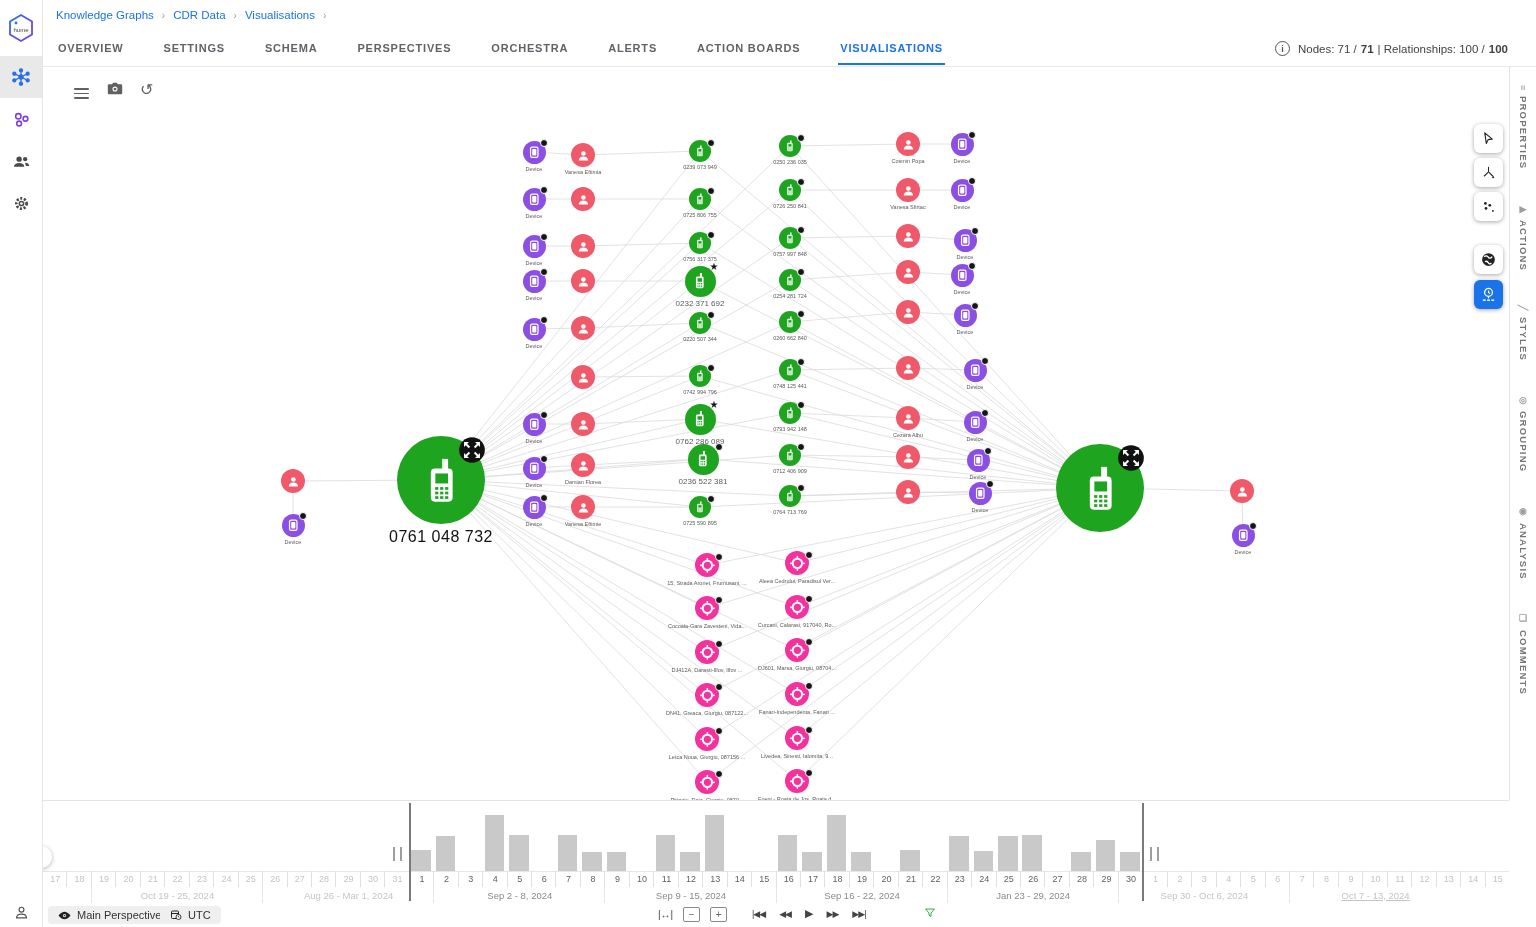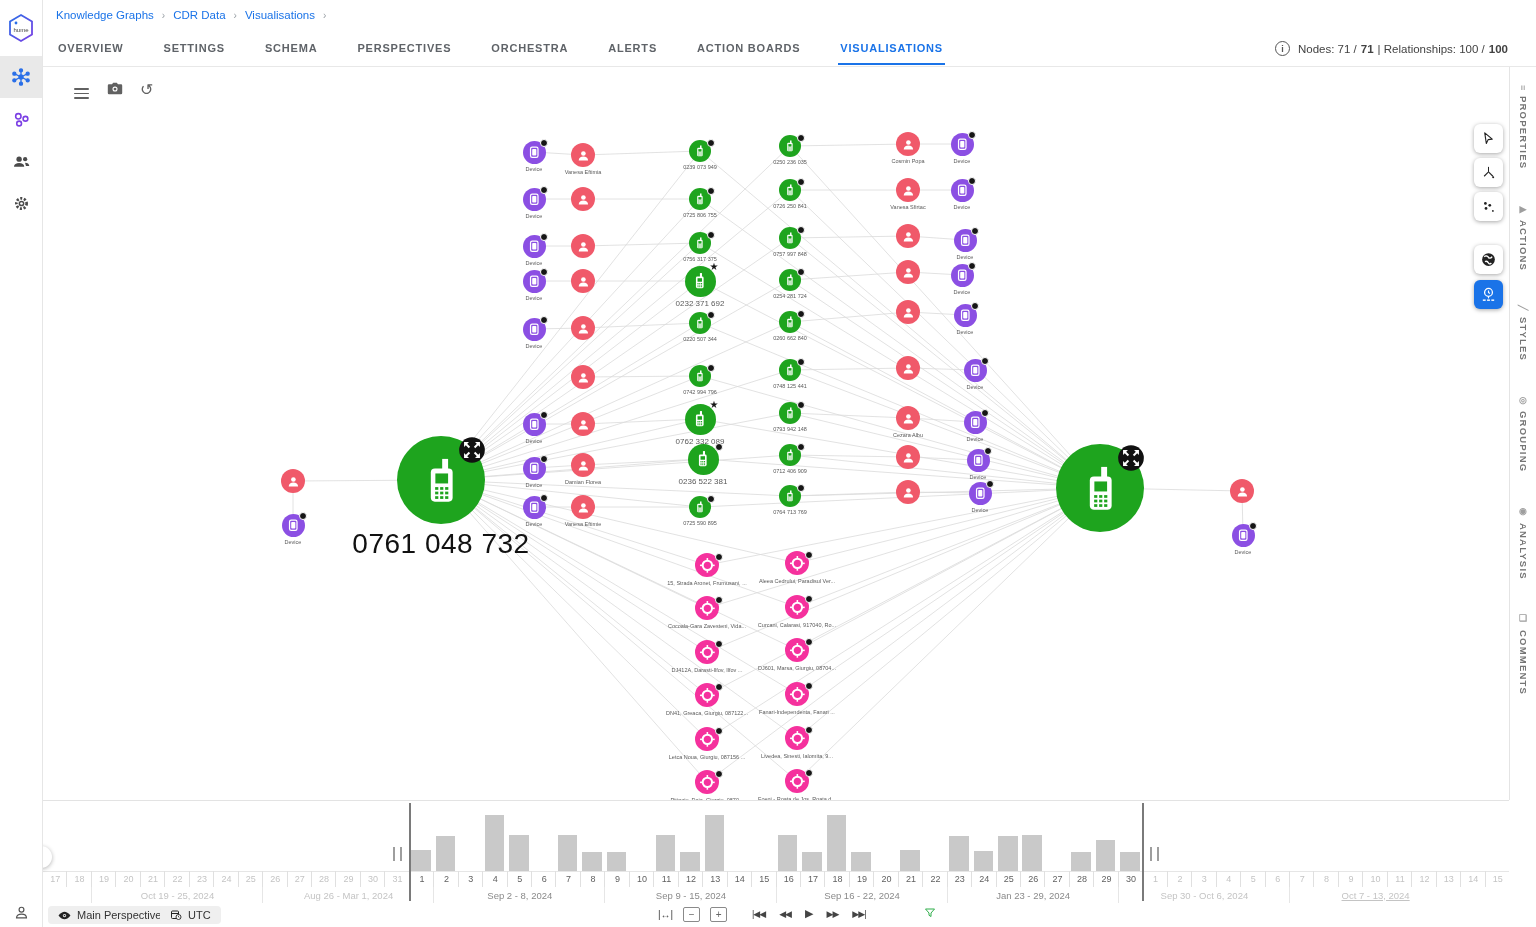--- a/index.html
+++ b/index.html
@@ -375,21 +375,21 @@
           <rect x="13.700000000000001" y="15" width="1.4" height="1.2"></rect>
           <rect x="9.3" y="17" width="1.4" height="1.2"></rect>
           <rect x="11.5" y="17" width="1.4" height="1.2"></rect>
           <rect x="13.700000000000001" y="17" width="1.4" height="1.2"></rect>
           <rect x="9.3" y="19" width="1.4" height="1.2"></rect>
           <rect x="11.5" y="19" width="1.4" height="1.2"></rect>
           <rect x="13.700000000000001" y="19" width="1.4" height="1.2"></rect>
         </g>
       </svg>
     </div>
-    <div class="glabel hub-label" style="left: 321px; top: 528px; width: 240px; font-size: 28px;">0761 048 732</div>
+    <div class="glabel hub-label" style="left: 321px; top: 528px; width: 240px; font-size: 16px;">0761 048 732</div>
     <div class="badge-exp" style="left: 458px; top: 436px; width: 28px; height: 28px;"><svg width="28" height="28" viewBox="0 0 24 24">
         <circle cx="12" cy="12" r="11" fill="#111"></circle>
     <g stroke="#fff" stroke-width="1.7">
           <line x1="9.8" y1="9.8" x2="6.4" y2="6.4"></line>
           <line x1="14.2" y1="9.8" x2="17.6" y2="6.4"></line>
           <line x1="9.8" y1="14.2" x2="6.4" y2="17.6"></line>
           <line x1="14.2" y1="14.2" x2="17.6" y2="17.6"></line>
         </g>
     <g fill="#fff">
           <polygon points="5.2,9.4 5.2,5.2 9.4,5.2"></polygon>
@@ -562,21 +562,21 @@
           <rect x="13.700000000000001" y="15" width="1.4" height="1.2"></rect>
           <rect x="9.3" y="17" width="1.4" height="1.2"></rect>
           <rect x="11.5" y="17" width="1.4" height="1.2"></rect>
           <rect x="13.700000000000001" y="17" width="1.4" height="1.2"></rect>
           <rect x="9.3" y="19" width="1.4" height="1.2"></rect>
           <rect x="11.5" y="19" width="1.4" height="1.2"></rect>
           <rect x="13.700000000000001" y="19" width="1.4" height="1.2"></rect>
         </g>
       </svg>
     </div>
-    <div class="glabel" style="left: 660px; top: 436.5px; width: 80px; font-size: 8px;">0762 332 089</div>
+    <div class="glabel" style="left: 660px; top: 436.5px; width: 80px; font-size: 8px;">0762 286 089</div>
     <div class="badge-star" style="left: 709.5px; top: 399.5px;">★</div>
     <div class="gnode" style="left: 687.5px; top: 443.5px; width: 31px; height: 31px; background: rgb(30, 164, 30);">
       <svg viewBox="0 0 24 24" width="62%" height="62%">
         <rect x="12.4" y="2.6" width="2.6" height="6" fill="#fff"></rect>
         <rect x="7.4" y="6.8" width="9.6" height="14.6" rx="1.8" fill="#fff"></rect>
         <rect x="9.4" y="9" width="5.6" height="4.4" fill="#1ea41e"></rect>
         <g fill="#1ea41e">
           <rect x="9.3" y="15" width="1.4" height="1.2"></rect>
           <rect x="11.5" y="15" width="1.4" height="1.2"></rect>
           <rect x="13.700000000000001" y="15" width="1.4" height="1.2"></rect>

